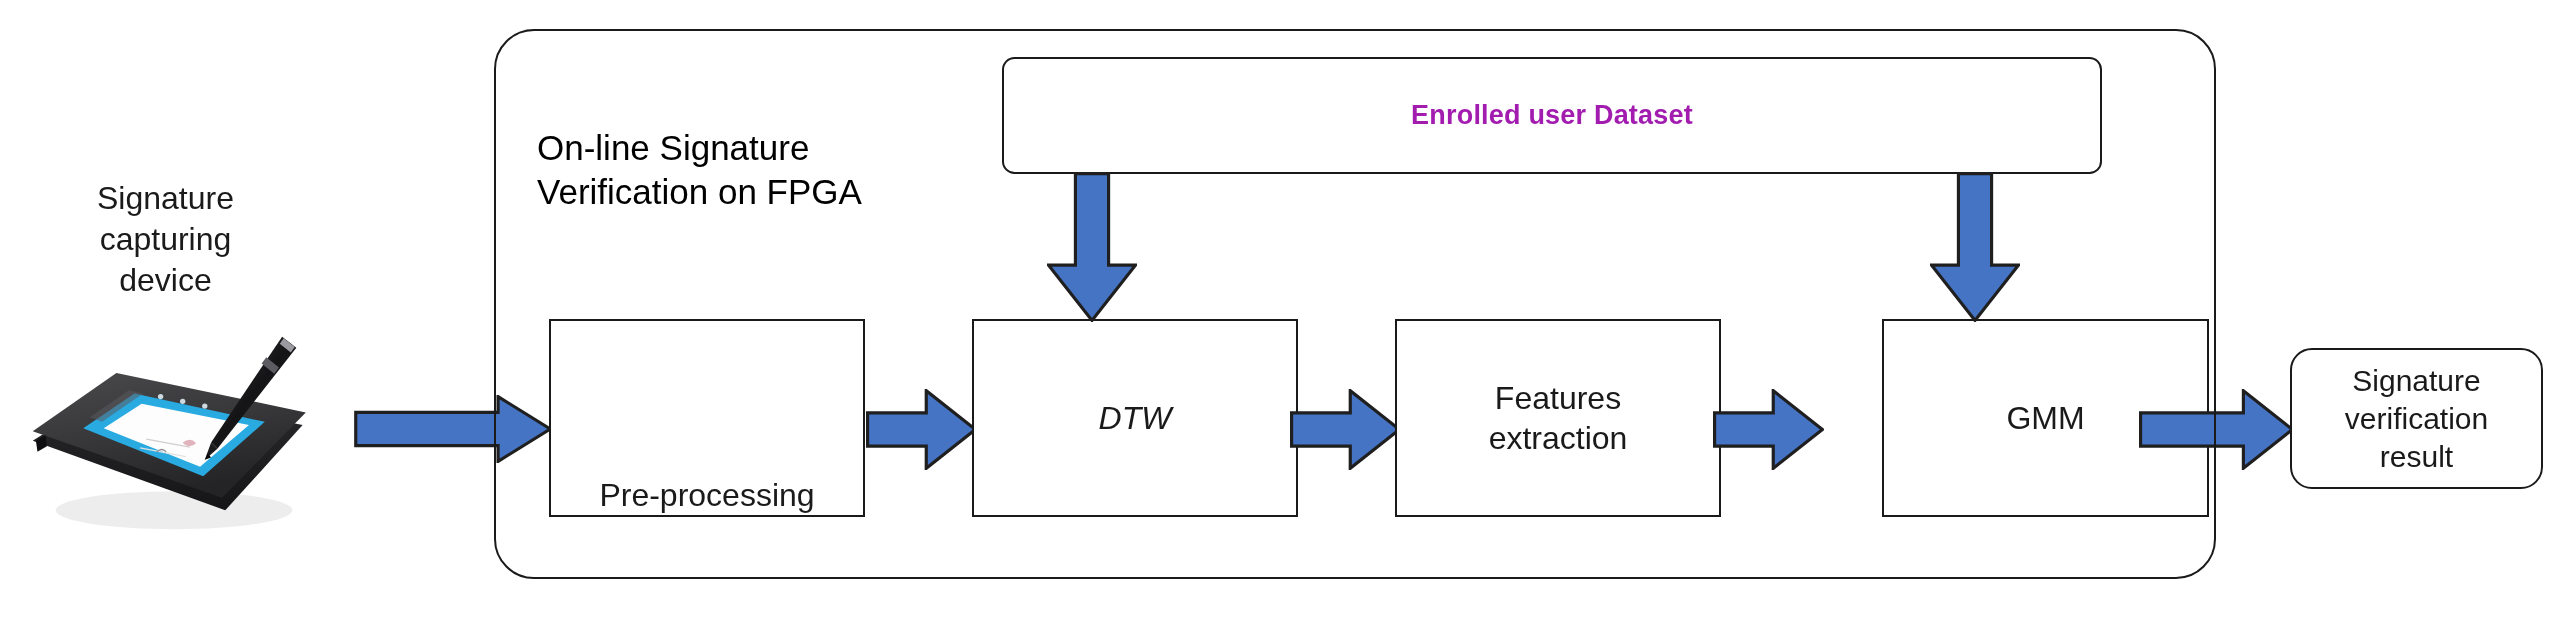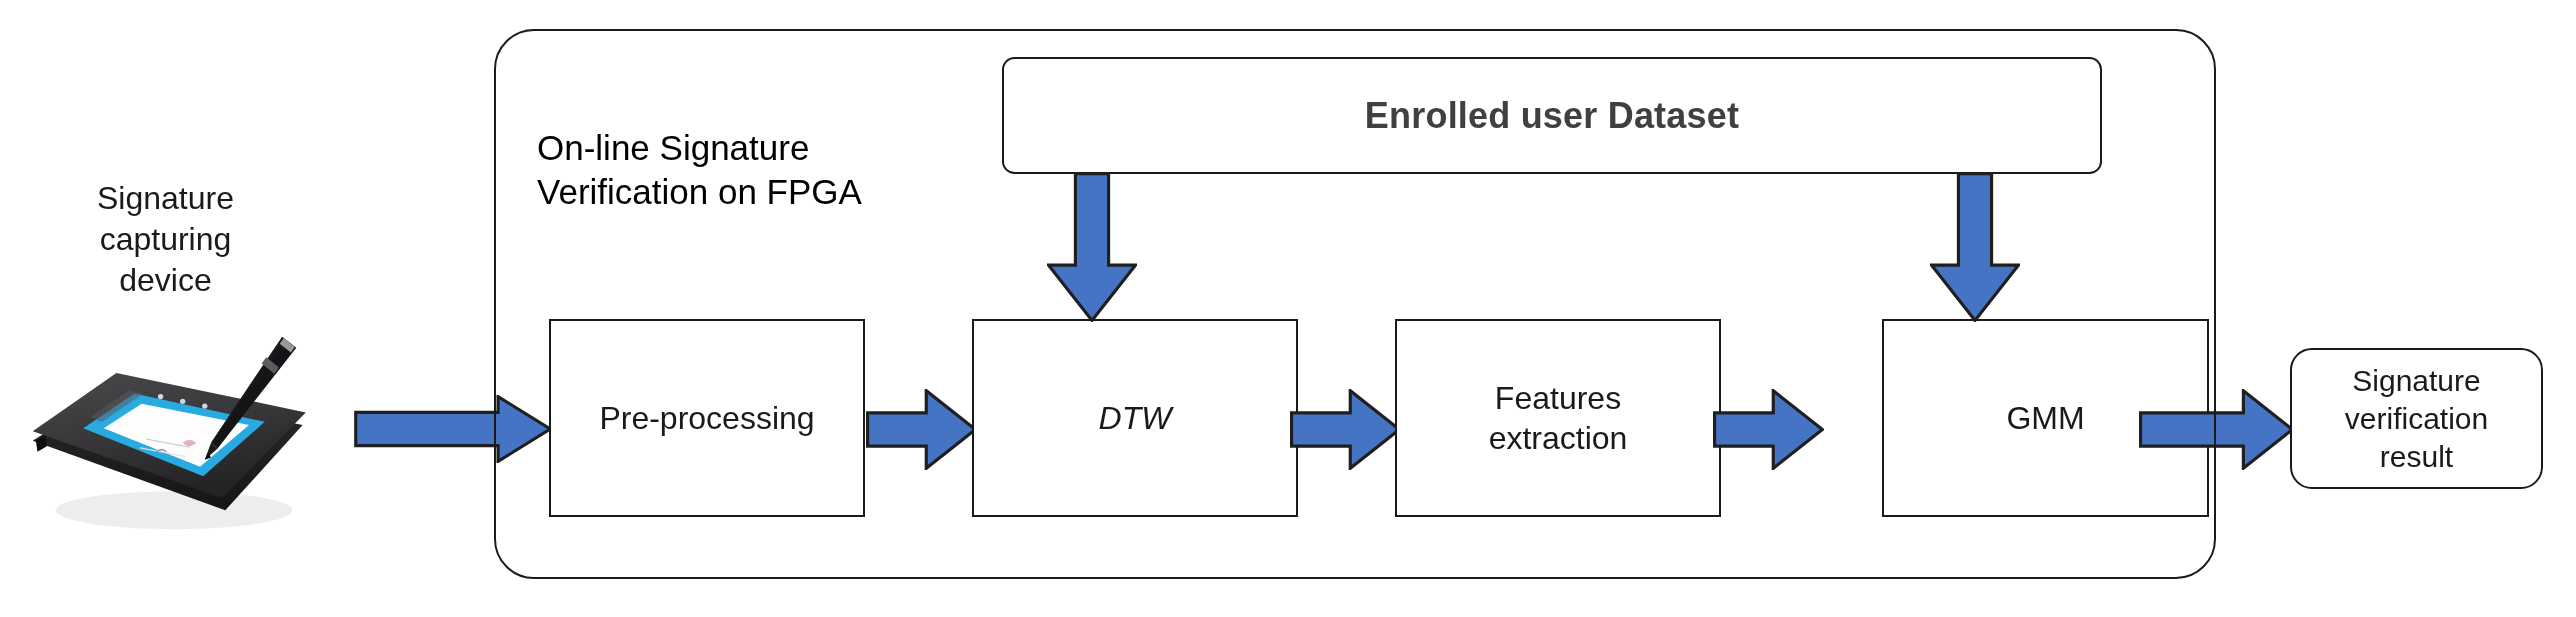--- a/index.html
+++ b/index.html
@@ -70,45 +70,45 @@
     height: 117px;
     border: 2.4px solid #1a1a1a;
     border-radius: 12.6px;
     box-sizing: border-box;
     background: #ffffff;
     display: flex;
     align-items: center;
     justify-content: center;
   }
   #dataset-label {
-    font-size: 36px;
+    font-size: 27px;
     font-weight: bold;
     letter-spacing: 0.2px;
-    color: #404040;
+    color: #a21caf;
   }
 
   
   .proc-box {
     top: 319px;
     height: 198px;
     border: 2.4px solid #1a1a1a;
     box-sizing: border-box;
     background: #ffffff;
     display: flex;
     align-items: center;
     justify-content: center;
     text-align: center;
   }
   .proc-label {
     font-size: 32px;
     line-height: 40px;
     color: #1a1a1a;
     white-space: pre-line;
   }
-  #box-preprocessing { left: 549px;  width: 316px; }
+  #box-preprocessing { left: 549px;  width: 316px; align-items: flex-end; }
   #box-dtw          { left: 972px; width: 326px; font-style: italic; }
   #box-features     { left: 1395px; width: 326px; }
   #box-gmm          { left: 1882px; width: 327px; }
 
   
   #result-box {
     left: 2290px;
     top: 348px;
     width: 253px;
     height: 141px;

